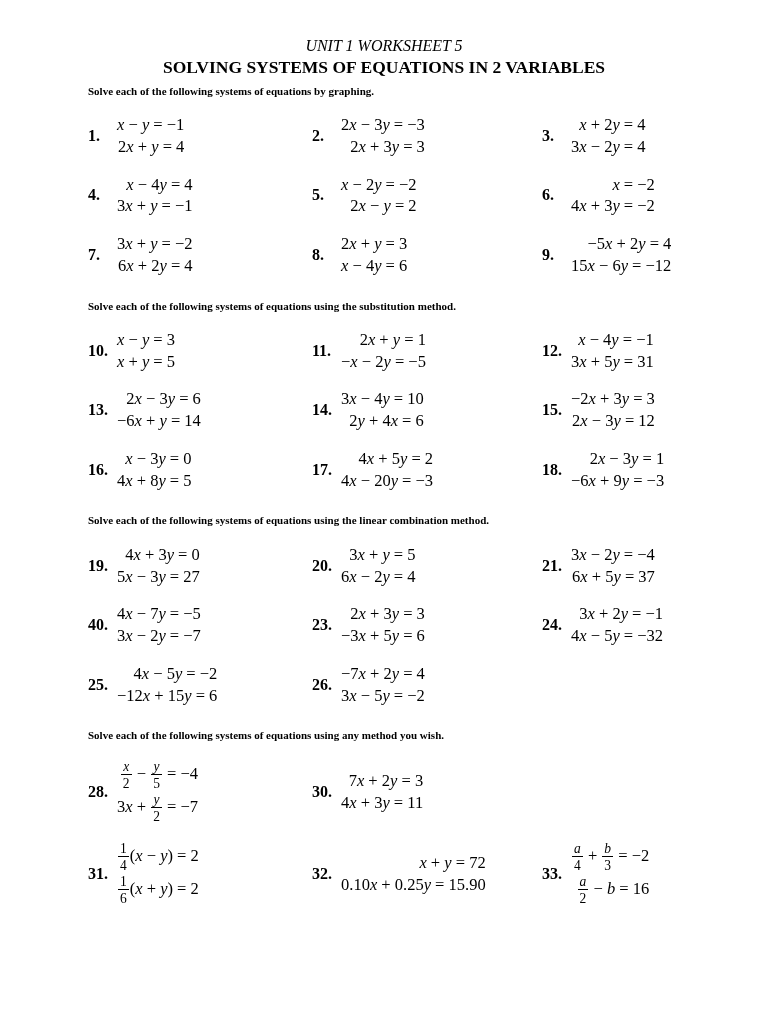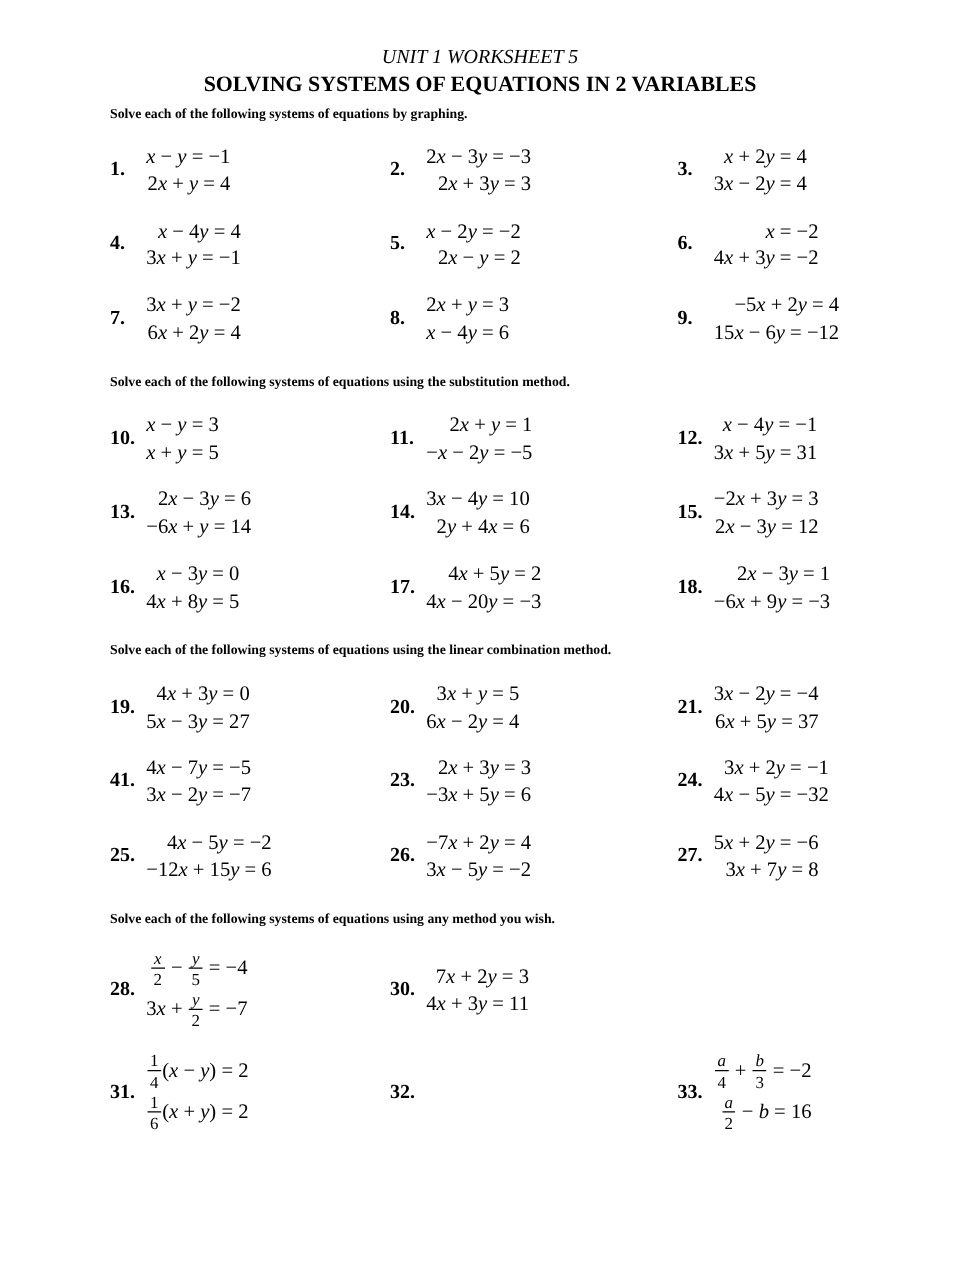--- a/index.html
+++ b/index.html
@@ -223,21 +223,21 @@
             <div class="problem">
     <span class="pnum">21.</span>
     <span class="eqs">
                 <span class="eq-line">3<i>x</i> − 2<i>y</i> = −4</span>
                 <span class="eq-line">6<i>x</i> + 5<i>y</i> = 37</span>
               </span>
   </div>
           </div>
           <div class="row">
             <div class="problem">
-    <span class="pnum">41.</span>
+    <span class="pnum">40.</span>
     <span class="eqs">
                 <span class="eq-line">4<i>x</i> − 7<i>y</i> = −5</span>
                 <span class="eq-line">3<i>x</i> − 2<i>y</i> = −7</span>
               </span>
   </div>
             <div class="problem">
     <span class="pnum">23.</span>
     <span class="eqs">
                 <span class="eq-line">2<i>x</i> + 3<i>y</i> = 3</span>
                 <span class="eq-line">−3<i>x</i> + 5<i>y</i> = 6</span>
@@ -257,27 +257,20 @@
     <span class="eqs">
                 <span class="eq-line">4<i>x</i> − 5<i>y</i> = −2</span>
                 <span class="eq-line">−12<i>x</i> + 15<i>y</i> = 6</span>
               </span>
   </div>
             <div class="problem">
     <span class="pnum">26.</span>
     <span class="eqs">
                 <span class="eq-line">−7<i>x</i> + 2<i>y</i> = 4</span>
                 <span class="eq-line">3<i>x</i> − 5<i>y</i> = −2</span>
-              </span>
-  </div>
-            <div class="problem">
-    <span class="pnum">27.</span>
-    <span class="eqs">
-                <span class="eq-line">5<i>x</i> + 2<i>y</i> = −6</span>
-                <span class="eq-line">3<i>x</i> + 7<i>y</i> = 8</span>
               </span>
   </div>
           </div>
         </div>
   </section>
       <section class="section">
     <p class="instruction">Solve each of the following systems of equations using any method you wish.</p>
     <div class="rows">
           <div class="row">
             <div class="problem">
@@ -298,20 +291,24 @@
           <div class="row">
             <div class="problem">
     <span class="pnum">31.</span>
     <span class="eqs">
                 <span class="eq-line"><span class="frac"><span class="fn">1</span><span class="fd">4</span></span>(<i>x</i> − <i>y</i>) = 2</span>
                 <span class="eq-line"><span class="frac"><span class="fn">1</span><span class="fd">6</span></span>(<i>x</i> + <i>y</i>) = 2</span>
               </span>
   </div>
             <div class="problem">
     <span class="pnum">32.</span>
+    <span class="eqs">
+                <span class="eq-line"><i>x</i> + <i>y</i> = 72</span>
+                <span class="eq-line">0.10<i>x</i> + 0.25<i>y</i> = 15.90</span>
+              </span>
   </div>
             <div class="problem">
     <span class="pnum">33.</span>
     <span class="eqs">
                 <span class="eq-line"><span class="frac"><span class="fn"><i>a</i></span><span class="fd">4</span></span> + <span class="frac"><span class="fn"><i>b</i></span><span class="fd">3</span></span> = −2</span>
                 <span class="eq-line"><span class="frac"><span class="fn"><i>a</i></span><span class="fd">2</span></span> − <i>b</i> = 16</span>
               </span>
   </div>
           </div>
         </div>

